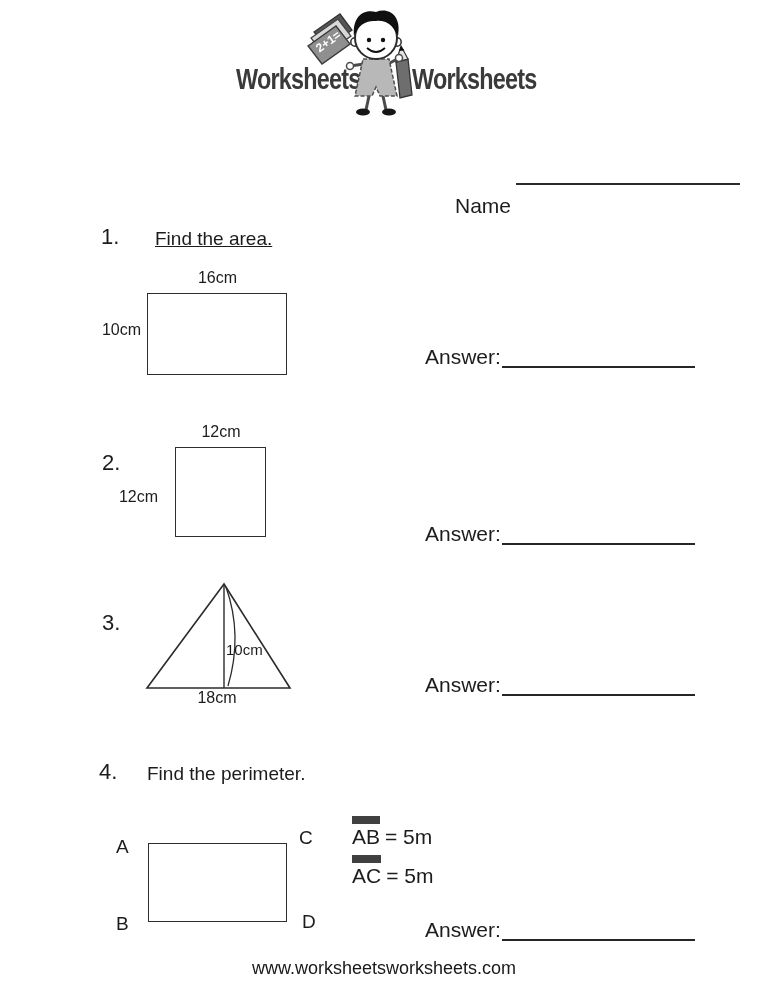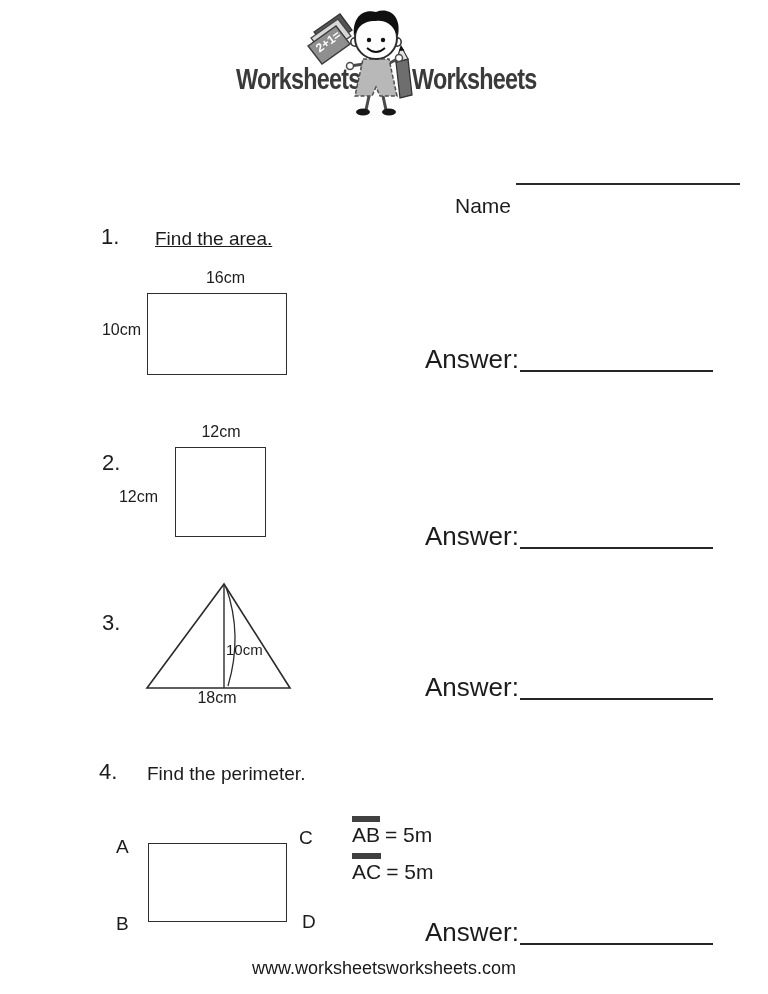--- a/index.html
+++ b/index.html
@@ -21,28 +21,28 @@
   .rule { border-top:2px solid #2b2b2b; height:0; }
 
   .num { font-size:22px; }
   .instr { font-size:19px; }
   .dim { font-size:16px; }
   .dim-sm { font-size:15px; }
   .vertex { font-size:19px; }
 
   .shape-rect { border:1.6px solid #2e2e2e; background:transparent; }
 
-  .ans { font-size:26px; }
+  .ans { font-size:21px; }
   .ans-line {
     display:inline-block; width:193px; height:0;
     border-bottom:2px solid #262626; vertical-align:-4px; margin-left:1px;
   }
 
   .given-row { font-size:21px; margin-bottom:7px; line-height:1.1; }
-  .seg { display:inline-block; border-top:6px solid #404040; padding-top:1px; margin-right:5px; }
+  .seg { display:inline-block; border-top:8px solid #404040; padding-top:1px; margin-right:5px; }
 
   .footer { font-size:18px; color:#191919; }
 </style>
 </head>
 <body>
 
 <div class="page">
 
   <div class="abs logo-text" style="left:236px; top:64px;">Worksheets</div>
   <div class="abs logo-text" style="left:412px; top:64px;">Worksheets</div>
@@ -85,21 +85,21 @@
 
     <circle cx="54" cy="62" r="3.5" fill="#ffffff" stroke="#4a4a4a" stroke-width="1.5"></circle>
     <circle cx="103" cy="54" r="3.5" fill="#ffffff" stroke="#4a4a4a" stroke-width="1.5"></circle>
   </svg>
 
   <div class="abs name-label" style="left:455px; top:161px;margin-top:34px;">Name</div>
   <div class="abs rule" style="left:516px; top:183px; width:224px;"></div>
 
   <div class="abs num" style="left:101px; top:226px;">1.</div>
   <div class="abs instr" style="left:155px; top:229px;text-decoration:underline;">Find the area.</div>
-  <div class="abs dim center" style="left:155px; top:270px; width:141px;">16cm</div>
+  <div class="abs dim center" style="left:147px; top:270px; width:141px;">16cm</div>
   <div class="abs shape-rect" style="left:147px; top:293px; width:138px; height:80px;"></div>
   <div class="abs dim right" style="left:79px; top:322px; width:62px;">10cm</div>
   <div class="abs ans" style="left:425px; top:346px;">
     <span>Answer:</span><span class="ans-line"></span>
   </div>
 
   <div class="abs dim center" style="left:175px; top:424px; width:92px;">12cm</div>
   <div class="abs num" style="left:102px; top:452px;">2.</div>
   <div class="abs shape-rect" style="left:175px; top:447px; width:89px; height:88px;"></div>
   <div class="abs dim right" style="left:96px; top:489px; width:62px;">12cm</div>

